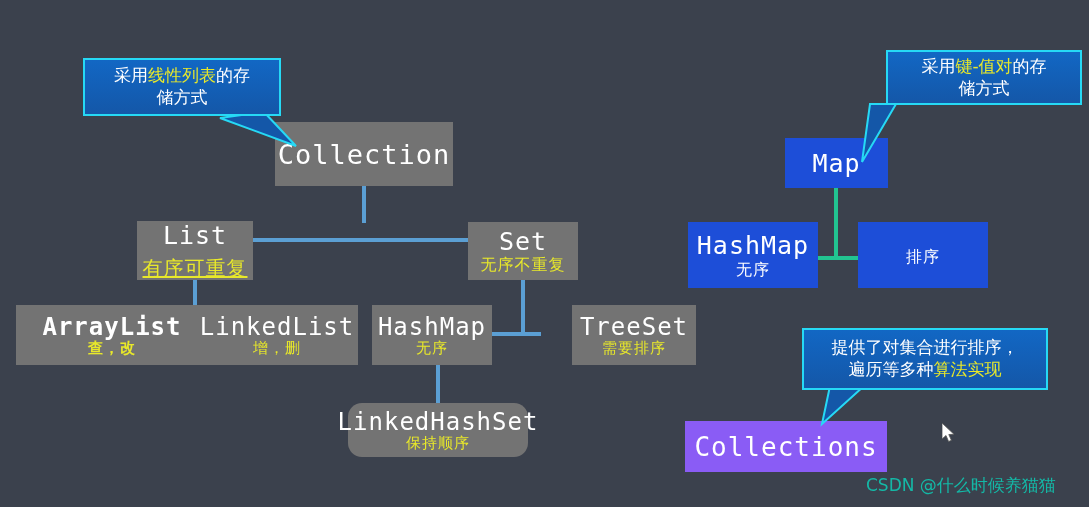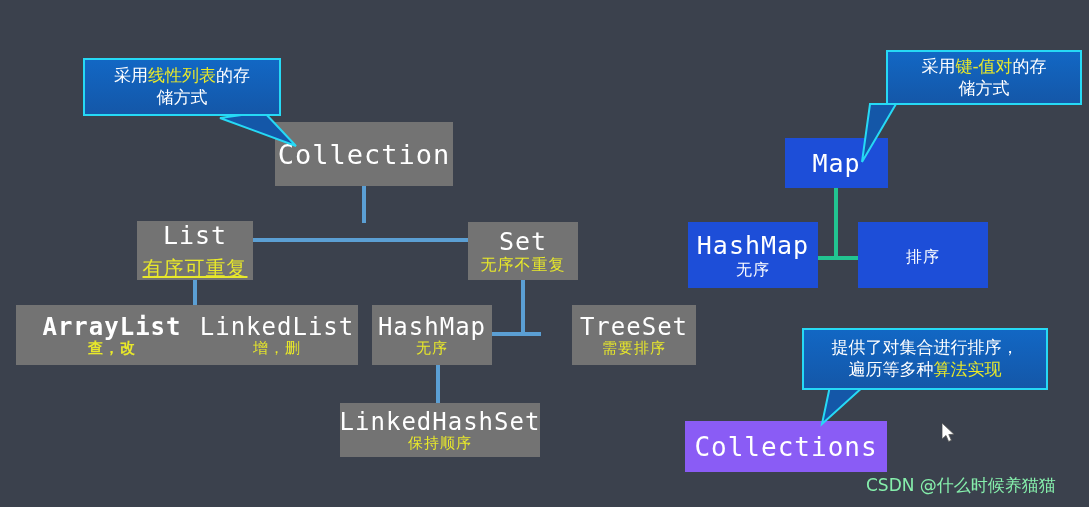--- a/index.html
+++ b/index.html
@@ -68,21 +68,21 @@
     font-family:"DejaVu Sans","Liberation Sans",sans-serif;
     line-height:1.28;
     z-index:8;
   }
   .bubble .hl{color:#e8e82a;}
   .bubble-line{position:absolute;z-index:7;}
 
   
   #watermark{
     position:absolute;
-    color:#86efac;
+    color:#14b8a6;
     font-family:"DejaVu Sans","Liberation Sans",sans-serif;
     z-index:9;
     white-space:nowrap;
   }
 
   
   #cursor{position:absolute;z-index:10;}
 </style>
 </head>
 <body>
@@ -130,21 +130,21 @@
   <div class="node blue" style="left:372px;top:305px;width:120px;height:60px;">
     <span class="title" style="font-size:24px;">HashMap</span>
     <span class="sub sub-yellow" style="font-size:15px;margin-top:2px;">无序</span>
   </div>
 
   <div class="node blue" style="left:540px;top:305px;width:124px;height:60px;margin-left:32px;">
     <span class="title" style="font-size:24px;">TreeSet</span>
     <span class="sub sub-yellow" style="font-size:15px;margin-top:2px;">需要排序</span>
   </div>
 
-  <div class="node blue" style="left:340px;top:403px;width:200px;height:54px;">
+  <div class="node blue" style="left:348px;top:403px;width:180px;height:54px;border-radius:14px;">
     <span class="title" style="font-size:24px;">LinkedHashSet</span>
     <span class="sub sub-yellow" style="font-size:15px;margin-top:2px;">保持顺序</span>
   </div>
 
   <div class="node green" style="left:785px;top:138px;width:103px;height:50px;">
     <span class="title" style="font-size:25px;">Map</span>
   </div>
 
   <div class="node green" style="left:688px;top:222px;width:130px;height:66px;">
     <span class="title" style="font-size:25px;">HashMap</span>

